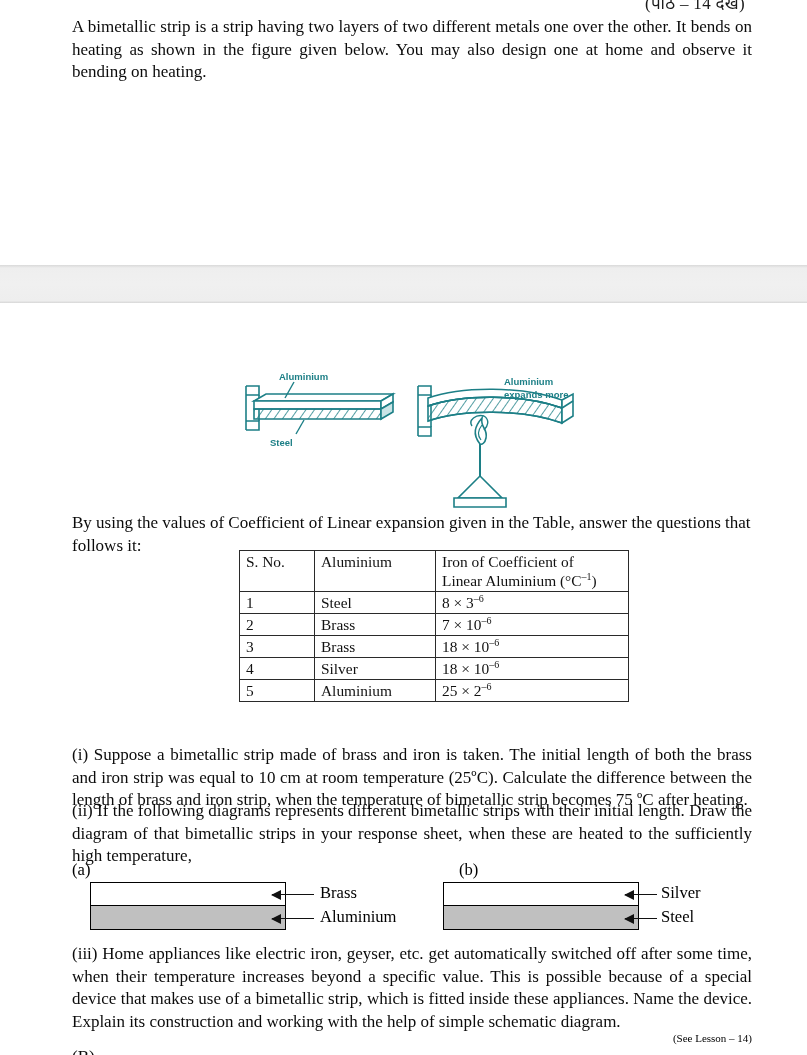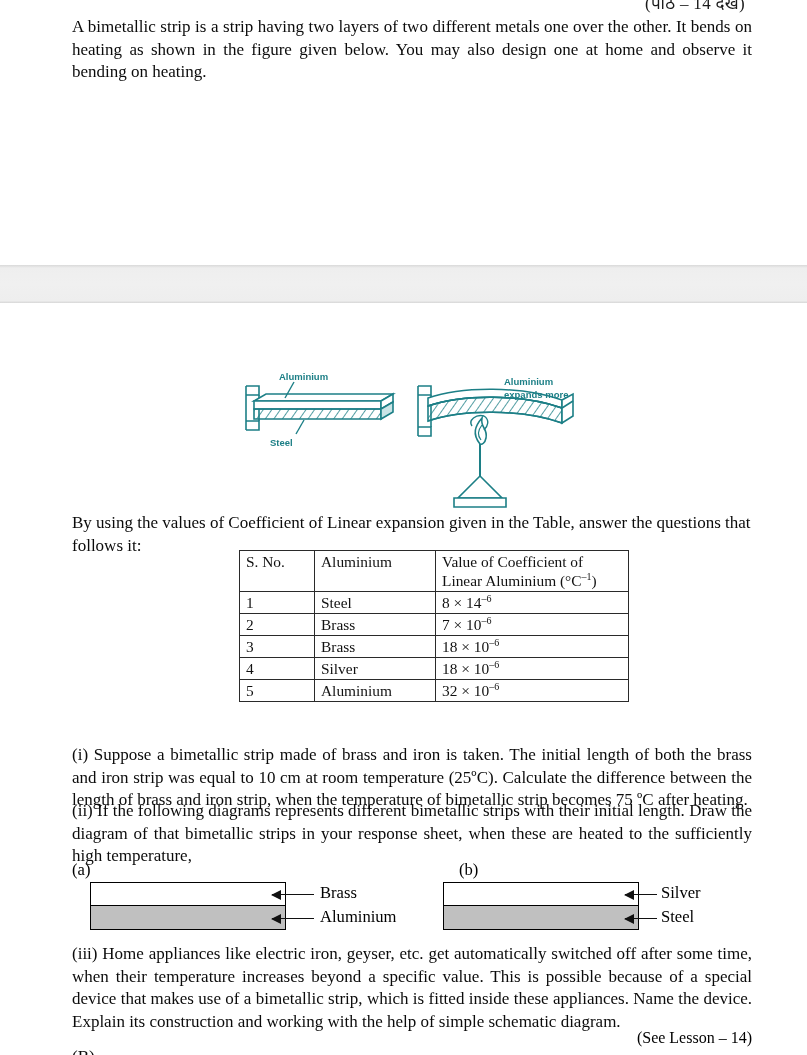--- a/index.html
+++ b/index.html
@@ -206,50 +206,50 @@
 
 <div class="abs para nojust" style="top:512px;">By using the values of Coefficient of Linear expansion given in the Table, answer the questions that follows it:</div>
 
 <div class="abs tbl-wrap">
   <table class="coef">
     <thead>
       <tr>
         <th class="c-sno">S. No.</th>
         <th class="c-mat">Aluminium</th>
         <th class="c-val hdr-val">
-          <span>Value of Coefficient of</span><br>
+          <span>Iron of Coefficient of</span><br>
           <span>Linear Aluminium (°C</span><sup>–1</sup><span>)</span>
         </th>
       </tr>
     </thead>
     <tbody>
       <tr>
         <td>1</td>
         <td>Steel</td>
-        <td><span>8 × 14</span><sup>–6</sup></td>
+        <td><span>8 × 3</span><sup>–6</sup></td>
       </tr>
       <tr>
         <td>2</td>
         <td>Brass</td>
         <td><span>7 × 10</span><sup>–6</sup></td>
       </tr>
       <tr>
         <td>3</td>
         <td>Brass</td>
         <td><span>18 × 10</span><sup>–6</sup></td>
       </tr>
       <tr>
         <td>4</td>
         <td>Silver</td>
         <td><span>18 × 10</span><sup>–6</sup></td>
       </tr>
       <tr>
         <td>5</td>
         <td>Aluminium</td>
-        <td><span>32 × 10</span><sup>–6</sup></td>
+        <td><span>25 × 2</span><sup>–6</sup></td>
       </tr>
     </tbody>
   </table>
 </div>
 
 <div class="abs para" style="top:744px;">(i) Suppose a bimetallic strip made of brass and iron is taken. The initial length of both the brass and iron strip was equal to 10 cm at room temperature (25ºC). Calculate the difference between the length of brass and iron strip, when the temperature of bimetallic strip becomes 75 ºC after heating.</div>
 
 <div class="abs para" style="top:800px;">(ii) If the following diagrams represents different bimetallic strips with their initial length. Draw the diagram of that bimetallic strips in your response sheet, when these are heated to the sufficiently high temperature,</div>
 
 <div class="abs strip-label" style="left:72px; top:860px;">(a)</div>
@@ -270,17 +270,17 @@
   <div class="strip-bot"></div>
 </div>
 <div class="leader" style="left:625px; top:894px; width:32px;"></div>
 <div class="leader-text" style="left:661px; top:884px;">Silver</div>
 <div class="leader" style="left:625px; top:918px; width:32px;"></div>
 <div class="leader-text" style="left:661px; top:908px;">Steel</div>
 
 <div class="abs para" style="top:943px;">(iii) Home appliances like electric iron, geyser, etc. get automatically switched off after some time, when their temperature increases beyond a specific value. This is possible because of a special device that makes use of a bimetallic strip, which is fitted inside these appliances. Name the device. Explain its construction and working with the help of simple schematic diagram.</div>
 
 <div class="abs" style="left:72px; top:1028px; width:680px; text-align:right;
-                        font-size:16px; line-height:20px;">(See Lesson – 14)</div>
+                        font-size:11px; line-height:20px;">(See Lesson – 14)</div>
 
 <div class="abs bottom-clip">
   <div class="para">(B)</div>
 </div>
 
 </body></html>

